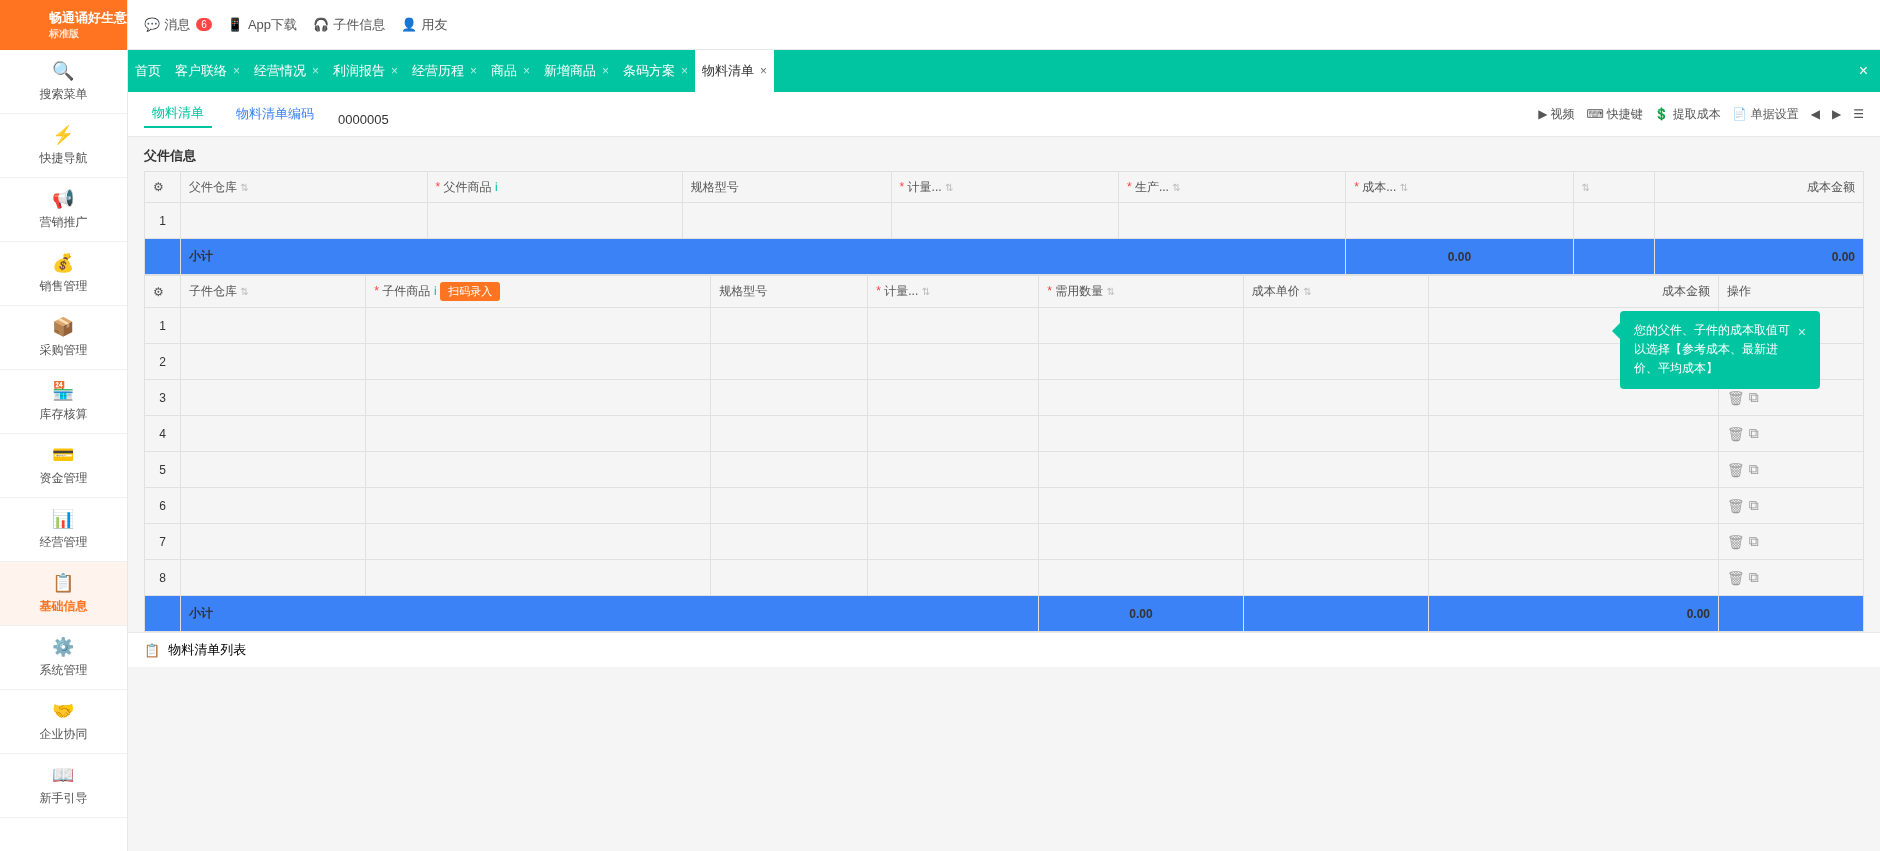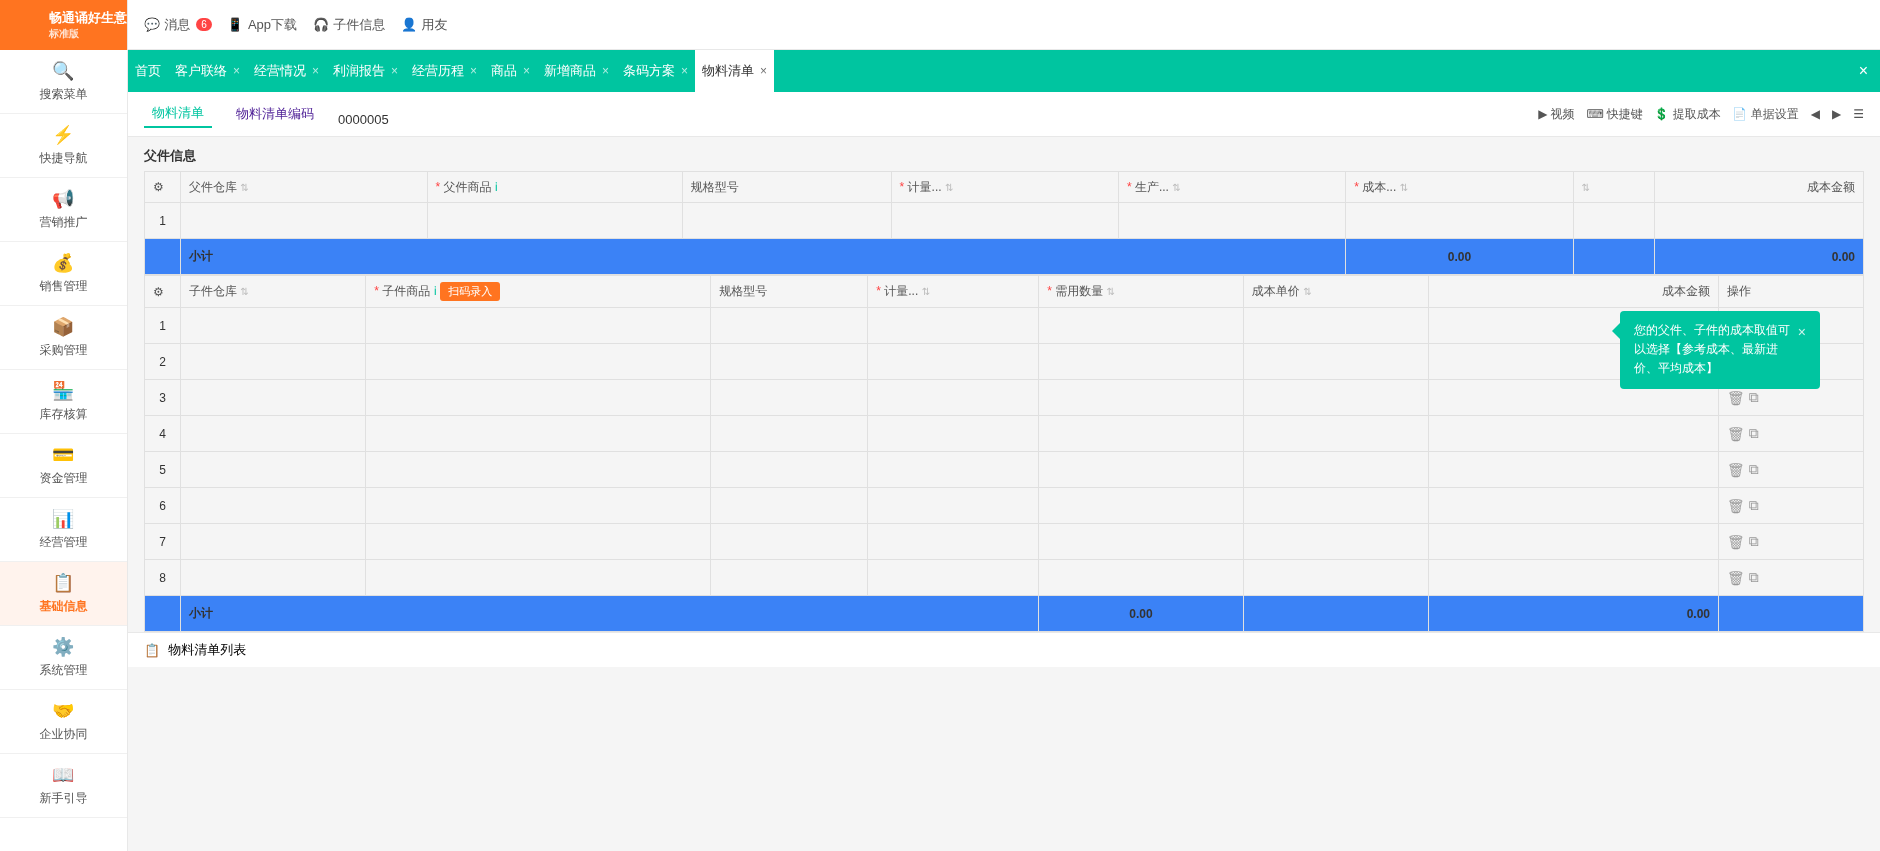--- a/index.html
+++ b/index.html
@@ -121,21 +121,21 @@
       display: flex;
       align-items: center;
       padding: 8px 16px;
       border-bottom: 1px solid #e8e8e8;
       gap: 16px;
       background: #fff;
       flex-shrink: 0;
     }
     .sub-tab {
       font-size: 13px;
-      color: #4c1d95;
+      color: #3b82f6;
       cursor: pointer;
       padding: 4px 8px;
     }
     .sub-tab.active { color: #00c5a0; border-bottom: 2px solid #00c5a0; }
     .sub-header-right {
       margin-left: auto;
       display: flex;
       align-items: center;
       gap: 12px;
       font-size: 12px;

